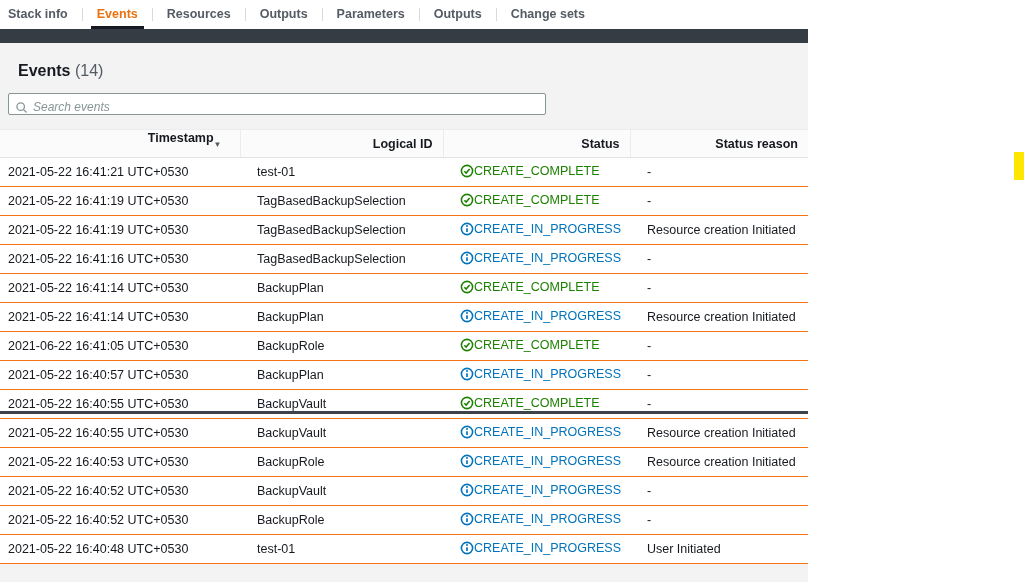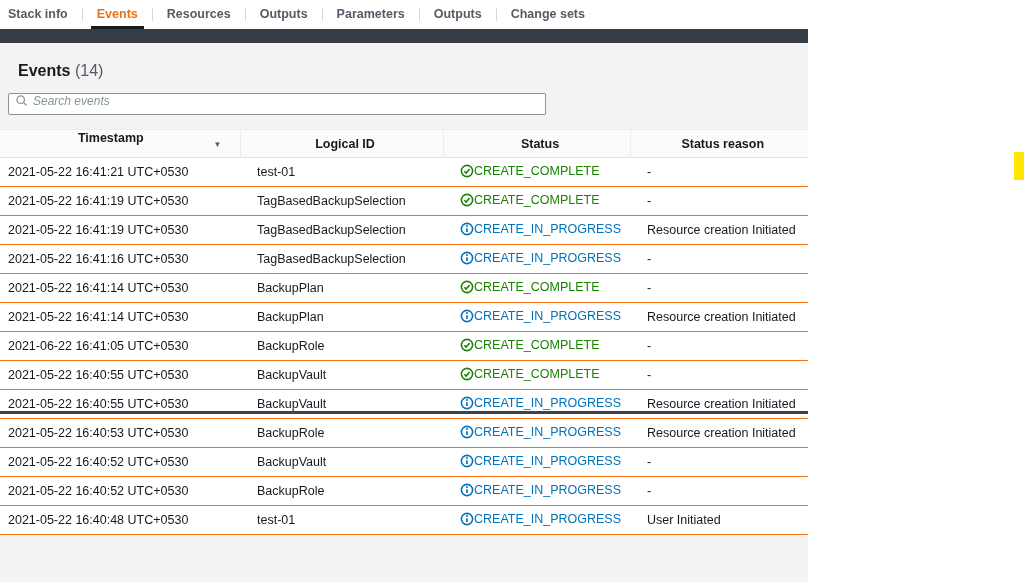--- a/index.html
+++ b/index.html
@@ -70,21 +70,21 @@
 
   
   .search {
     margin: 13px 0 0 8px;
     width: 538px;
     height: 22px;
     background: #fff;
     border: 1px solid #879596;
     border-radius: 2px;
     display: flex;
-    align-items: flex-start;
+    align-items: flex-end;
     padding: 0 6px;
   }
   .search svg { flex: 0 0 auto; margin-right: 5px; }
   .search input {
     border: none;
     outline: none;
     flex: 1;
     font-family: "Liberation Sans", sans-serif;
     font-size: 12px;
     color: #16191f;
@@ -97,21 +97,21 @@
     margin-top: 14px;
     width: 808px;
     border-collapse: collapse;
     table-layout: fixed;
     background: #ffffff;
     font-size: 12.5px;
   }
   table.events thead tr { background: #fbfbfb; }
   table.events th {
     height: 28px;
-    text-align: center;
+    text-align: right;
     font-size: 12.5px;
     font-weight: 700;
     color: #16191f;
     border-top: 1px solid #eaeded;
     border-bottom: 1px solid #e0e3e3;
     padding: 0 10px 0 17px;
     white-space: nowrap;
   }
   table.events th:first-child { padding-left: 8px; }
   table.events th + th { border-left: 1px solid #eaeded; }
@@ -315,20 +315,36 @@
           <circle cx="8" cy="8" r="6.4" fill="none" stroke="currentColor" stroke-width="1.8"></circle>
           <path d="M5 8.3l2 2 4-4.6" fill="none" stroke="currentColor" stroke-width="1.8"></path>
         </svg>
 
         <span>CREATE_COMPLETE</span>
       </span>
     </td>
     <td>-</td>
   </tr>
           <tr>
+    <td>2021-05-22 16:40:57 UTC+0530</td>
+    <td>BackupPlan</td>
+    <td>
+      <span class="status progress">
+
+        <svg class="icon icon-progress" width="14" height="14" viewBox="0 0 16 16">
+          <circle cx="8" cy="8" r="6.4" fill="none" stroke="currentColor" stroke-width="1.8"></circle>
+          <line x1="8" y1="7.1" x2="8" y2="11.4" stroke="currentColor" stroke-width="1.9"></line>
+          <circle cx="8" cy="4.7" r="1.15" fill="currentColor"></circle>
+        </svg>
+        <span>CREATE_IN_PROGRESS</span>
+      </span>
+    </td>
+    <td>-</td>
+  </tr>
+          <tr>
     <td>2021-05-22 16:40:55 UTC+0530</td>
     <td>BackupVault</td>
     <td>
       <span class="status complete">
         <svg class="icon icon-complete" width="14" height="14" viewBox="0 0 16 16">
           <circle cx="8" cy="8" r="6.4" fill="none" stroke="currentColor" stroke-width="1.8"></circle>
           <path d="M5 8.3l2 2 4-4.6" fill="none" stroke="currentColor" stroke-width="1.8"></path>
         </svg>
 
         <span>CREATE_COMPLETE</span>

